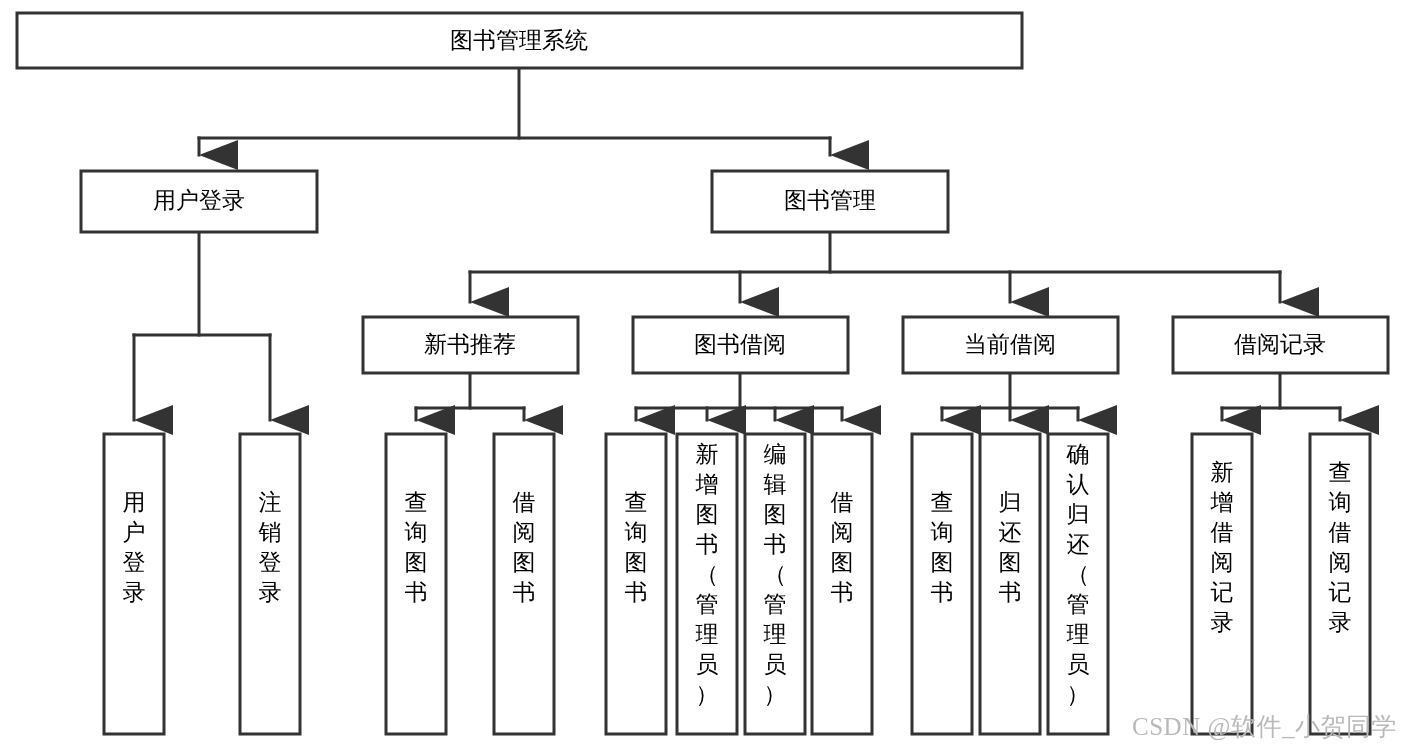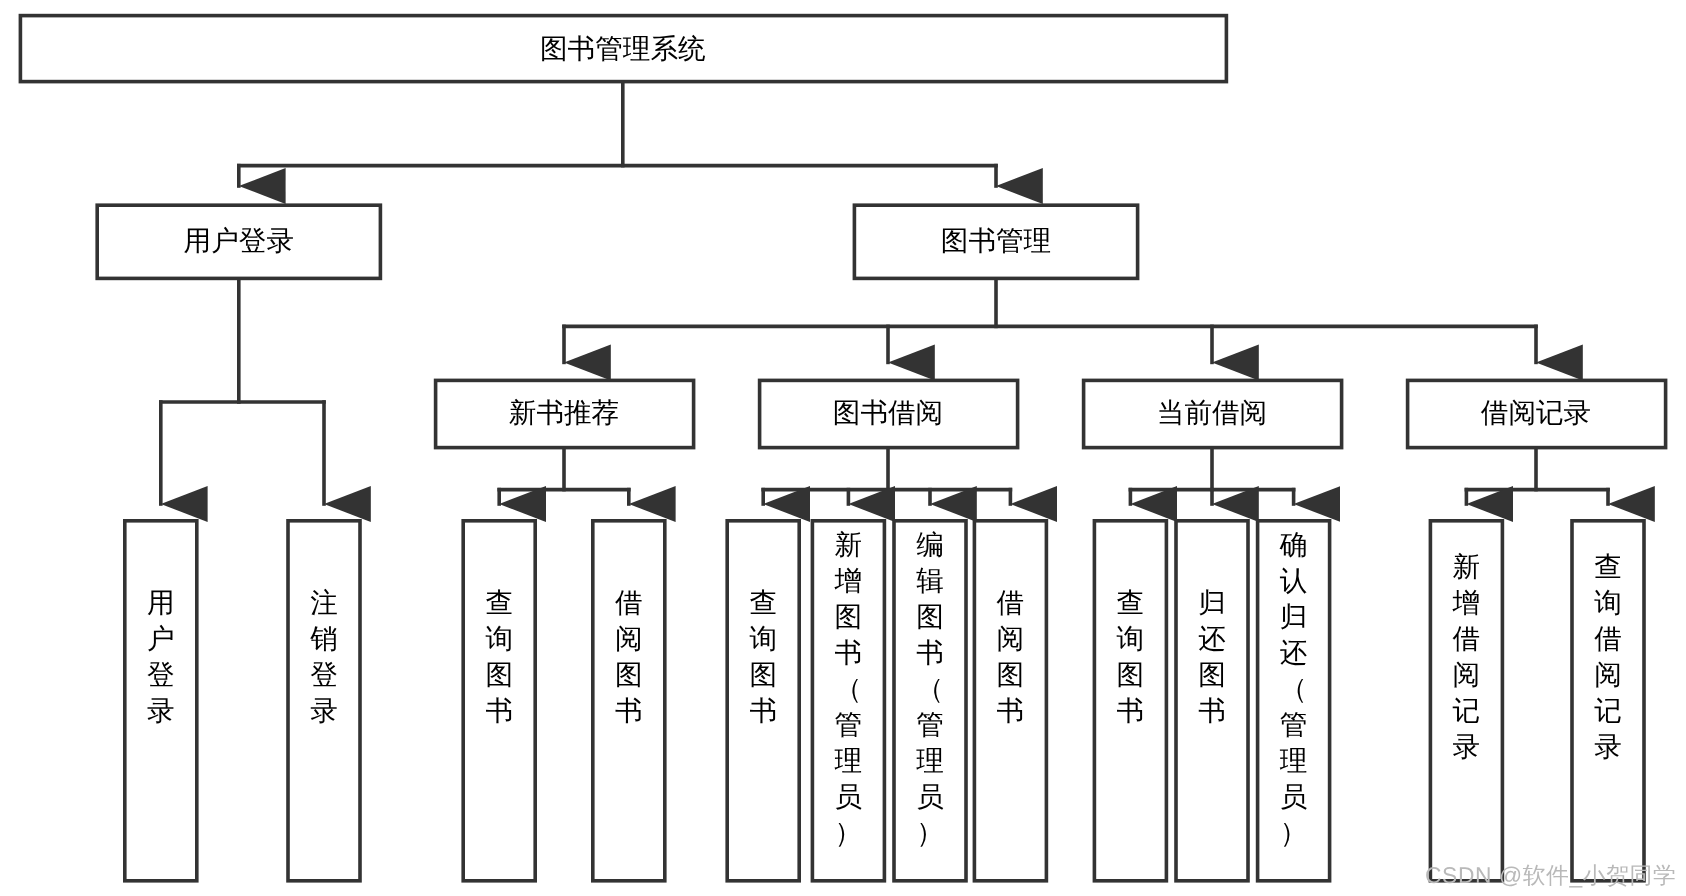--- a/index.html
+++ b/index.html
@@ -7,22 +7,22 @@
        font-family:"Liberation Sans","DejaVu Sans",sans-serif;}
   #diagram-root{position:relative;width:1405px;height:747px;background:#fff;}
   svg#tree{position:absolute;left:0;top:0;width:1405px;height:747px;}
   .node-box{fill:#ffffff;stroke:#333333;stroke-width:3;}
   .conn{stroke:#333333;stroke-width:3;fill:none;stroke-linecap:square;}
   .arrowhead{fill:#333333;}
   .node-label{fill:#000000;font-family:"Liberation Sans","DejaVu Sans",sans-serif;
               font-size:23px;text-anchor:middle;dominant-baseline:middle;}
   .node-label-v{fill:#000000;font-family:"Liberation Sans","DejaVu Sans",sans-serif;
               font-size:23px;text-anchor:middle;}
-  .watermark{position:absolute;right:8px;bottom:4px;color:#b9b9b9;font-size:19px;
-             font-family:Liberation Sans, sans-serif;white-space:nowrap;
+  .watermark{position:absolute;right:8px;bottom:4px;color:#b9b9b9;font-size:25px;
+             font-family:Liberation Serif, serif;white-space:nowrap;
              letter-spacing:0.5px;}
 </style>
 </head>
 <body>
 
 <div id="diagram-root">
 
   <svg id="tree" viewBox="0 0 1405 747">
 
     <defs>

